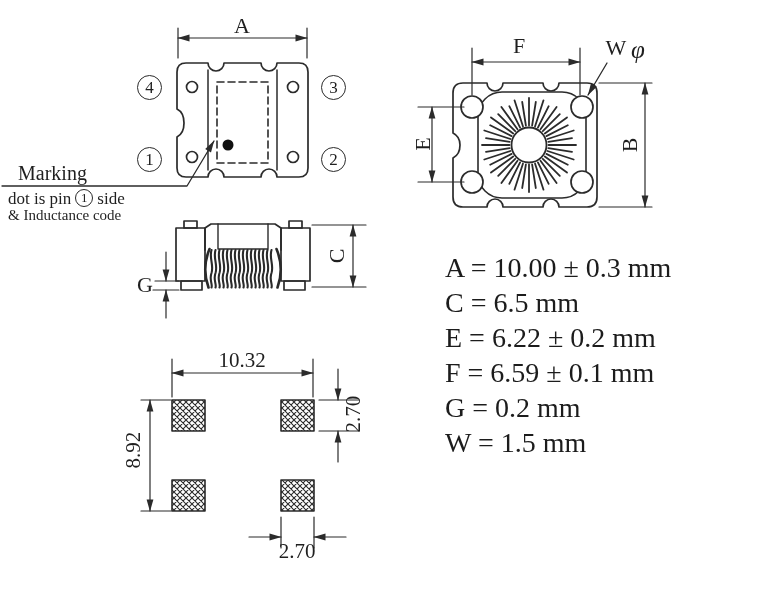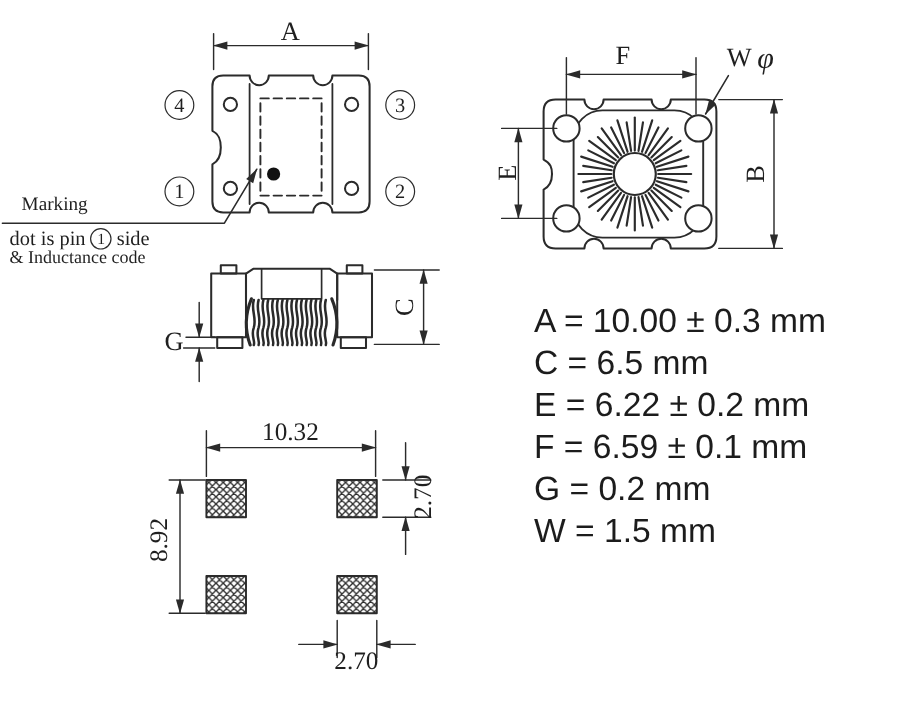--- a/index.html
+++ b/index.html
@@ -5,27 +5,27 @@
   html,body{margin:0;padding:0;background:#ffffff;}
   #canvas{position:relative;width:768px;height:592px;background:#ffffff;overflow:hidden;
           font-family:"Liberation Serif","DejaVu Serif",serif;color:#1f1f1f;}
   #art{position:absolute;left:0;top:0;}
   .lbl{position:absolute;transform:translate(-50%,-50%);font-size:22px;color:#1f1f1f;white-space:nowrap;line-height:1;}
   .lbl.rot{transform:translate(-50%,-50%) rotate(-90deg);}
   .lbl.small{font-size:21px;}
   .pin-badge{position:absolute;width:25px;height:25px;border:1.7px solid #2b2b2b;border-radius:50%;
              display:flex;align-items:center;justify-content:center;font-size:17px;box-sizing:border-box;
              background:#fff;}
-  .marking-title{position:absolute;left:18px;top:162px;font-size:16px;}
-  .note-line1{position:absolute;left:8px;top:189px;display:flex;align-items:center;gap:4px;font-size:17px;}
+  .marking-title{position:absolute;left:18px;top:162px;font-size:20px;}
+  .note-line1{position:absolute;left:8px;top:189px;display:flex;align-items:flex-start;gap:4px;font-size:17px;}
   .note-line2{position:absolute;left:8px;top:207px;font-size:15px;}
   .mini-badge{display:inline-flex;width:18px;height:18px;border:1.3px solid #2b2b2b;border-radius:50%;
               align-items:center;justify-content:center;font-size:13px;box-sizing:border-box;}
   .phi{font-style:italic;font-size:25px;}
-  #dimension-list{position:absolute;left:445px;top:250px;font-family:Liberation Sans, sans-serif;
+  #dimension-list{position:absolute;left:445px;top:250px;font-family:Liberation Serif, serif;
                   font-size:28px;color:#1c1c1c;}
   .spec-line{height:35px;line-height:35px;white-space:nowrap;}
 </style>
 </head>
 <body>
 
 <div id="canvas">
 
   <svg id="art" width="768" height="592" viewBox="0 0 768 592" fill="none" stroke="#2b2b2b" stroke-width="1.7" stroke-linecap="round" stroke-linejoin="round">
     <defs>

